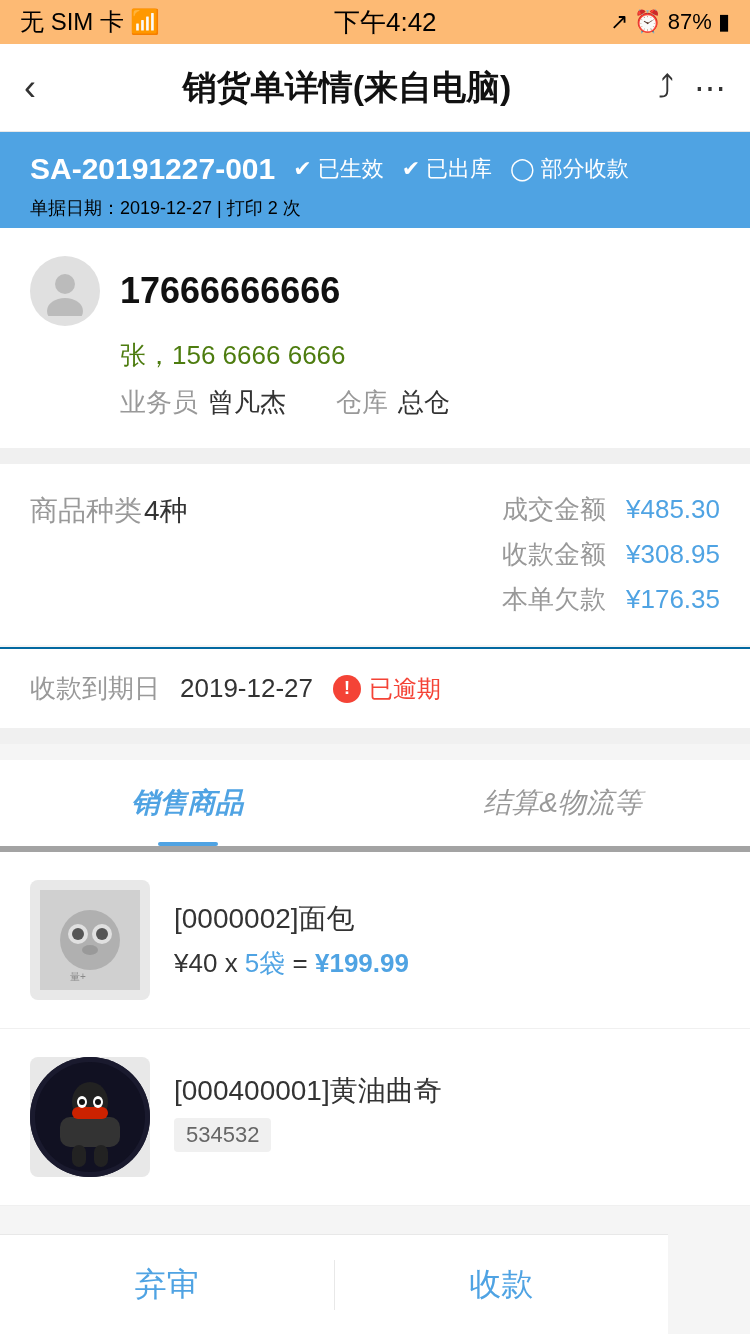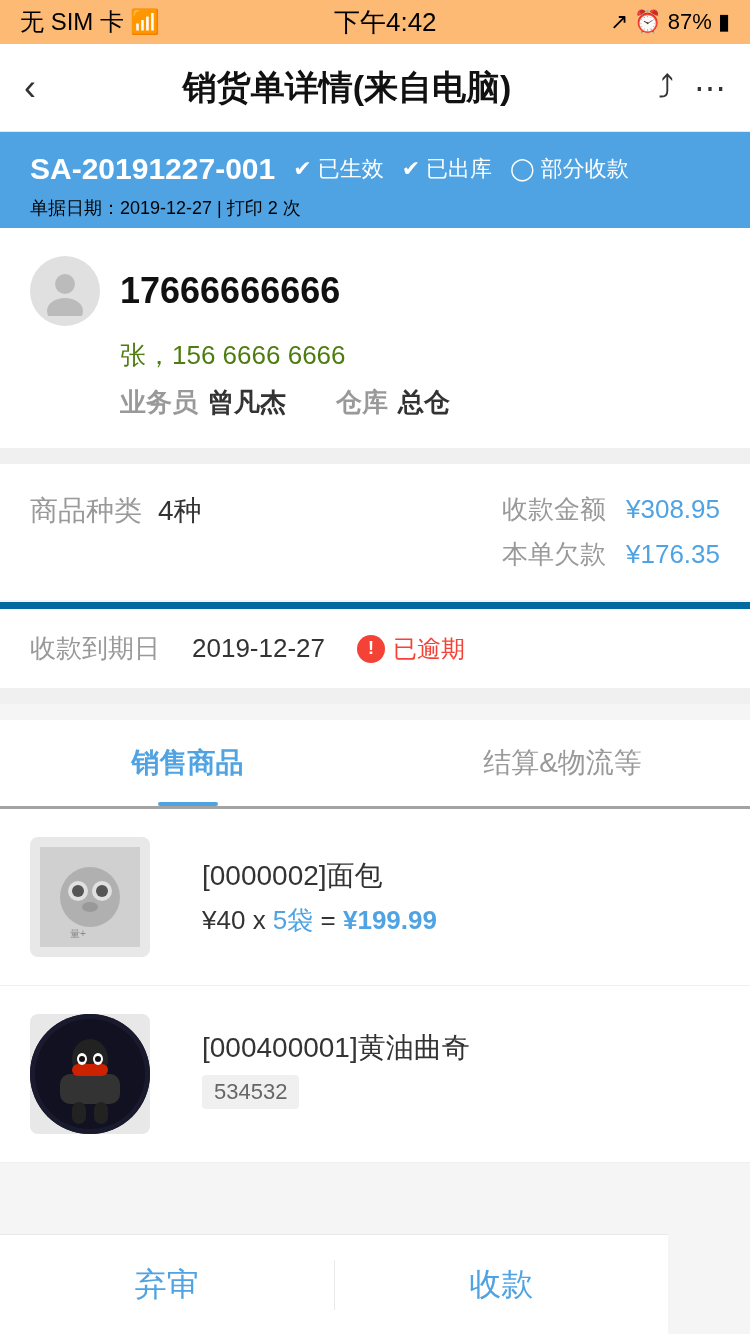--- a/index.html
+++ b/index.html
@@ -130,21 +130,20 @@
       align-items: center;
       margin-left: 90px;
       gap: 50px;
     }
     .meta-item {
       display: flex;
       align-items: center;
       gap: 10px;
       font-size: 26px;
       color: #333;
-      font-weight: bold;
     }
     .meta-label { color: #999; }
 
     
     .divider {
       height: 16px;
       background: #f0f0f0;
     }
 
     
@@ -153,21 +152,21 @@
       padding: 28px 30px;
     }
     .stats-row {
       display: flex;
       justify-content: space-between;
       align-items: flex-start;
     }
     .stats-left {
       display: flex;
       align-items: center;
-      gap: 16px;
+      gap: 2px;
     }
     .stats-label { font-size: 28px; color: #999; }
     .stats-value { font-size: 28px; color: #333; font-weight: 500; }
     .stats-right {
       display: flex;
       flex-direction: column;
       align-items: flex-end;
       gap: 10px;
     }
     .stat-line {
@@ -178,22 +177,22 @@
     .stat-name { font-size: 26px; color: #999; }
     .stat-amount { font-size: 26px; color: #4FA3E3; font-weight: 500; }
 
     
     .due-section {
       background: #fff;
       margin-top: 2px;
       padding: 22px 30px;
       display: flex;
       align-items: center;
-      gap: 32px;
-      border-top: 7px solid #0369a1;
+      gap: 20px;
+      border-top: 2px solid #0369a1;
     }
     .due-label { font-size: 26px; color: #999; }
     .due-date { font-size: 26px; color: #333; }
     .overdue-badge {
       display: flex;
       align-items: center;
       gap: 8px;
       background: #fff;
       color: #f44336;
       font-size: 24px;
@@ -211,21 +210,22 @@
       font-weight: bold;
     }
 
     
     .tabs-section {
       background: #fff;
       margin-top: 16px;
     }
     .tabs-row {
       display: flex;
-      border-bottom: 3px solid #a3a3a3;
+      border-bottom: 6px solid #a3a3a3;
+      font-style: italic;
     }
     .tab-item {
       flex: 1;
       text-align: center;
       padding: 24px 0;
       font-size: 28px;
       color: #999;
       cursor: pointer;
       position: relative;
     }
@@ -262,21 +262,20 @@
       background: #e8e8e8;
       border-radius: 8px;
       flex-shrink: 0;
       overflow: hidden;
       display: flex;
       align-items: center;
       justify-content: center;
     }
     .product-info {
       flex: 1;
-      margin-left: 28px;
     }
     .product-name {
       font-size: 28px;
       color: #333;
       font-weight: 500;
       margin-bottom: 8px;
     }
     .product-tag {
       display: inline-block;
       padding: 4px 12px;
@@ -402,20 +401,24 @@
 <div class="divider"></div>
 
 <div class="stats-section">
   <div class="stats-row">
     <div class="stats-left">
       <span class="stats-label">商品种类</span>
       <span class="stats-value">4种</span>
     </div>
     <div class="stats-right">
       <div class="stat-line">
+        <span class="stat-name">成交金额</span>
+        <span class="stat-amount">¥485.30</span>
+      </div>
+      <div class="stat-line">
         <span class="stat-name">收款金额</span>
         <span class="stat-amount">¥308.95</span>
       </div>
       <div class="stat-line">
         <span class="stat-name">本单欠款</span>
         <span class="stat-amount">¥176.35</span>
       </div>
     </div>
   </div>
 </div>

